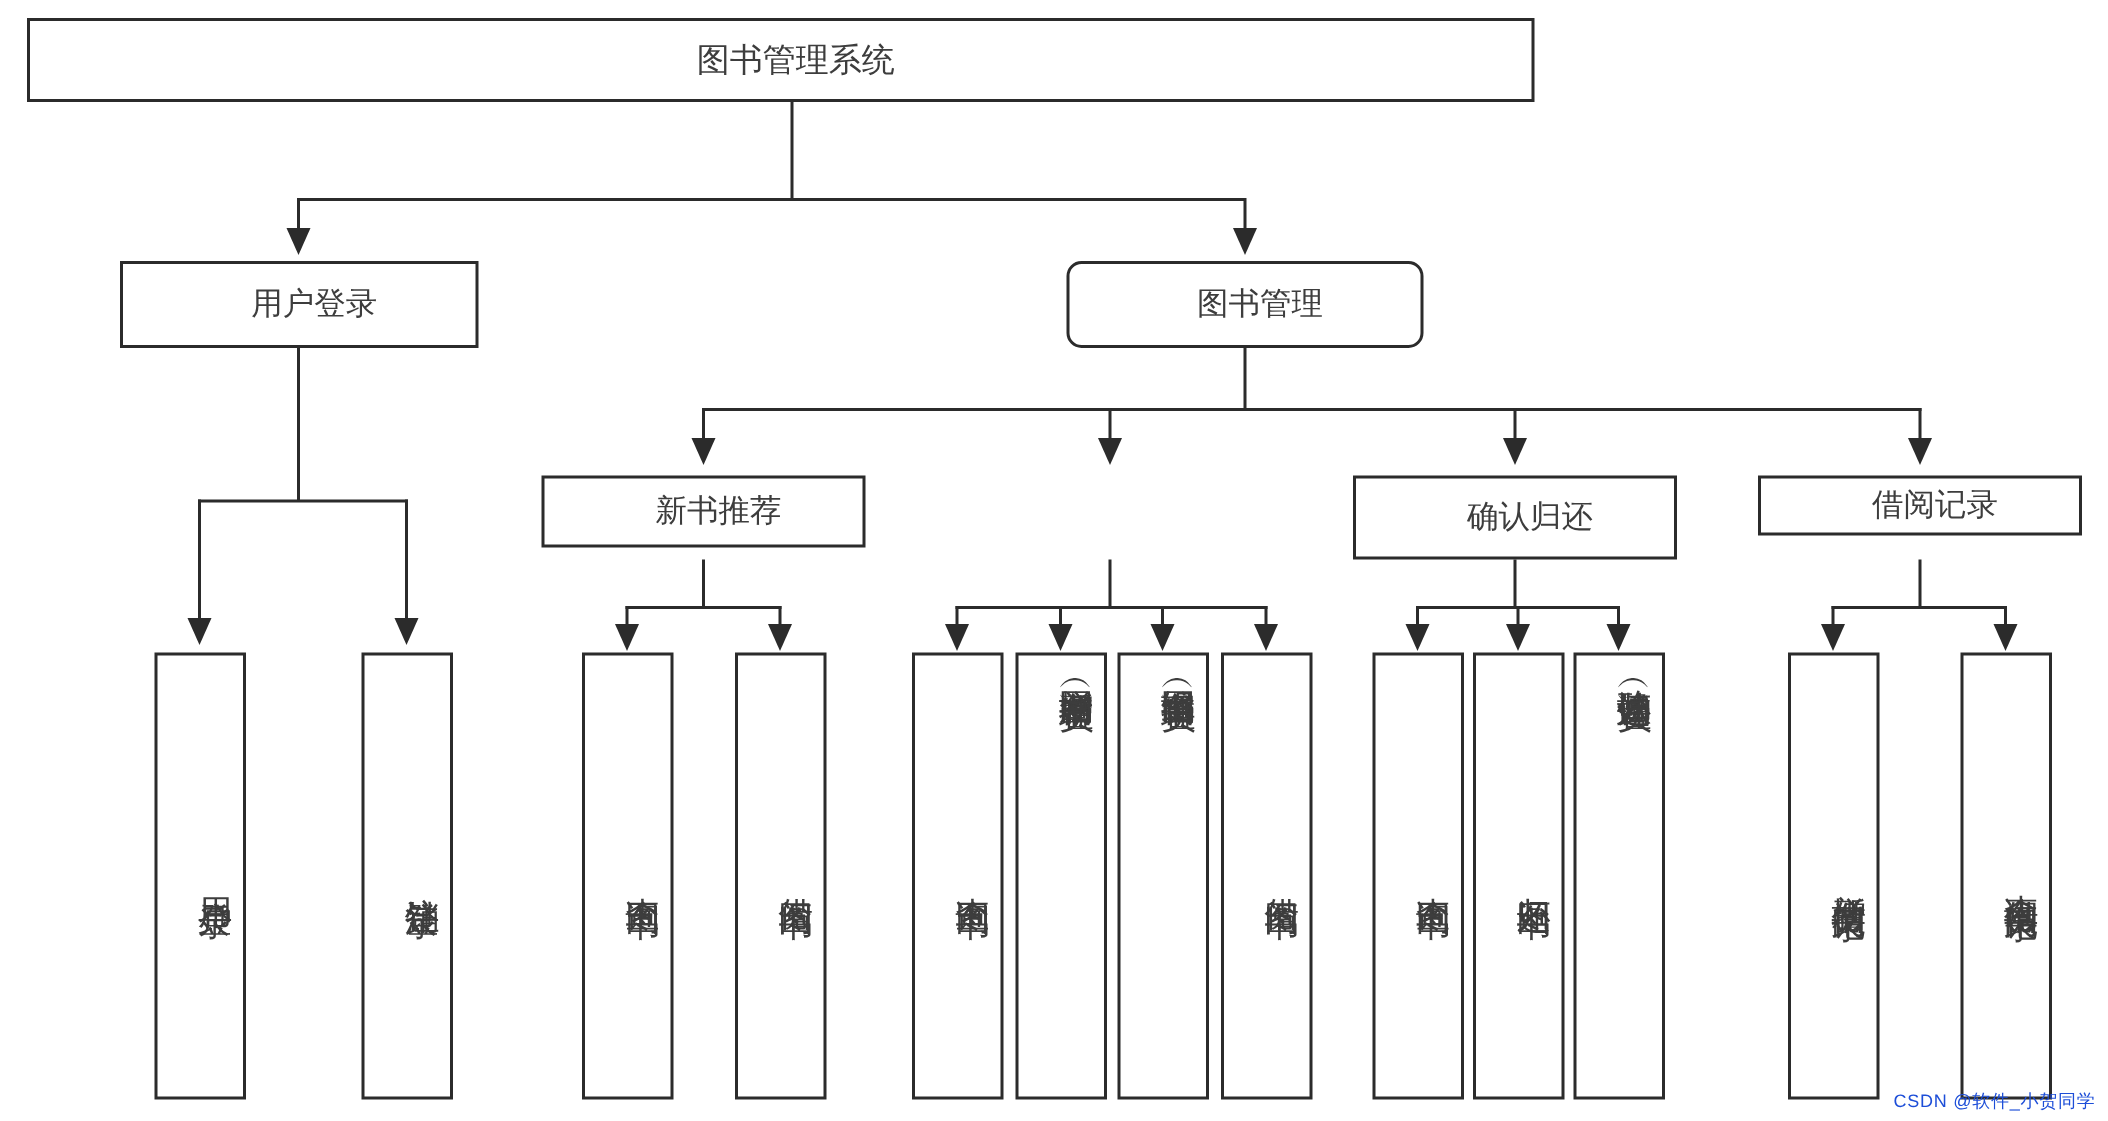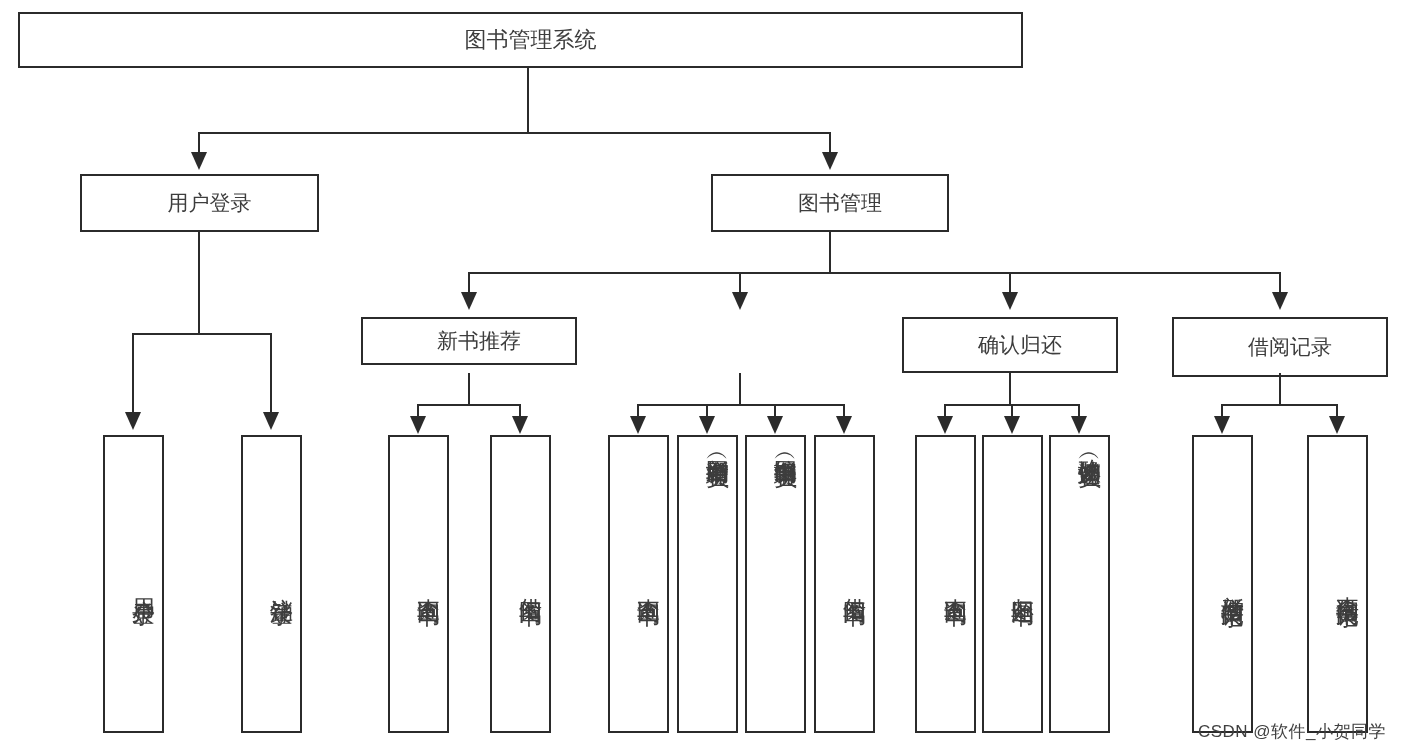--- a/index.html
+++ b/index.html
@@ -83,24 +83,24 @@
     width: 0;
     height: 0;
     border-left: 8px solid transparent;
     border-right: 8px solid transparent;
     border-top: 18px solid #2b2b2b;
   }
 
   
   #watermark {
     position: absolute;
-    right: 19px;
+    right: 8px;
     bottom: 4px;
-    font-size: 17px;
-    color: #404040;
+    font-size: 12px;
+    color: #1d4ed8;
     white-space: nowrap;
     letter-spacing: 0.5px;
   }
 </style>
 </head>
 <body>
 
 <div id="canvas">
 
   <div class="node horiz root" style="left:18px; top:12px; width:1005px; height:56px;">
@@ -112,21 +112,21 @@
   <div class="ln h" style="left:198px; top:132px; width:632px; height:2px;"></div>
 
   <div class="ln v" style="left:198px; top:132px; width:2px; height:22px;"></div>
   <div class="arrow" style="left:191px; top:152px;"></div>
   <div class="ln v" style="left:829px; top:132px; width:2px; height:22px;"></div>
   <div class="arrow" style="left:822px; top:152px;"></div>
 
   <div class="node horiz" style="left:80px; top:174px; width:239px; height:58px;">
     <span class="label">用户登录</span>
   </div>
-  <div class="node horiz" style="left:711px; top:174px; width:238px; height:58px;">
+  <div class="node horiz" style="left:711px; top:174px; width:238px; height:58px;border-radius:10px;">
     <span class="label">图书管理</span>
   </div>
 
   <div class="ln v" style="left:198px; top:232px; width:2px; height:102px;"></div>
   <div class="ln h" style="left:132px; top:333px; width:140px; height:2px;"></div>
   <div class="ln v" style="left:132px; top:333px; width:2px; height:80px;"></div>
   <div class="arrow" style="left:125px; top:412px;"></div>
   <div class="ln v" style="left:270px; top:333px; width:2px; height:80px;"></div>
   <div class="arrow" style="left:263px; top:412px;"></div>
 
@@ -140,21 +140,21 @@
   <div class="arrow" style="left:1002px; top:292px;"></div>
   <div class="ln v" style="left:1279px; top:272px; width:2px; height:22px;"></div>
   <div class="arrow" style="left:1272px; top:292px;"></div>
 
   <div class="node horiz" style="left:361px; top:317px; width:216px; height:48px;">
     <span class="label">新书推荐</span>
   </div>
   <div class="node horiz" style="left:902px; top:317px; width:216px; height:56px;">
     <span class="label">确认归还</span>
   </div>
-  <div class="node horiz" style="left:1172px; top:317px; width:216px; height:60px;">
+  <div class="node horiz" style="left:1172px; top:317px; width:216px; height:40px;">
     <span class="label">借阅记录</span>
   </div>
 
   <div class="ln v" style="left:468px; top:373px; width:2px; height:32px;"></div>
   <div class="ln h" style="left:417px; top:404px; width:104px; height:2px;"></div>
   <div class="ln v" style="left:417px; top:404px; width:2px; height:14px;"></div>
   <div class="arrow" style="left:410px; top:416px;"></div>
   <div class="ln v" style="left:519px; top:404px; width:2px; height:14px;"></div>
   <div class="arrow" style="left:512px; top:416px;"></div>
 

